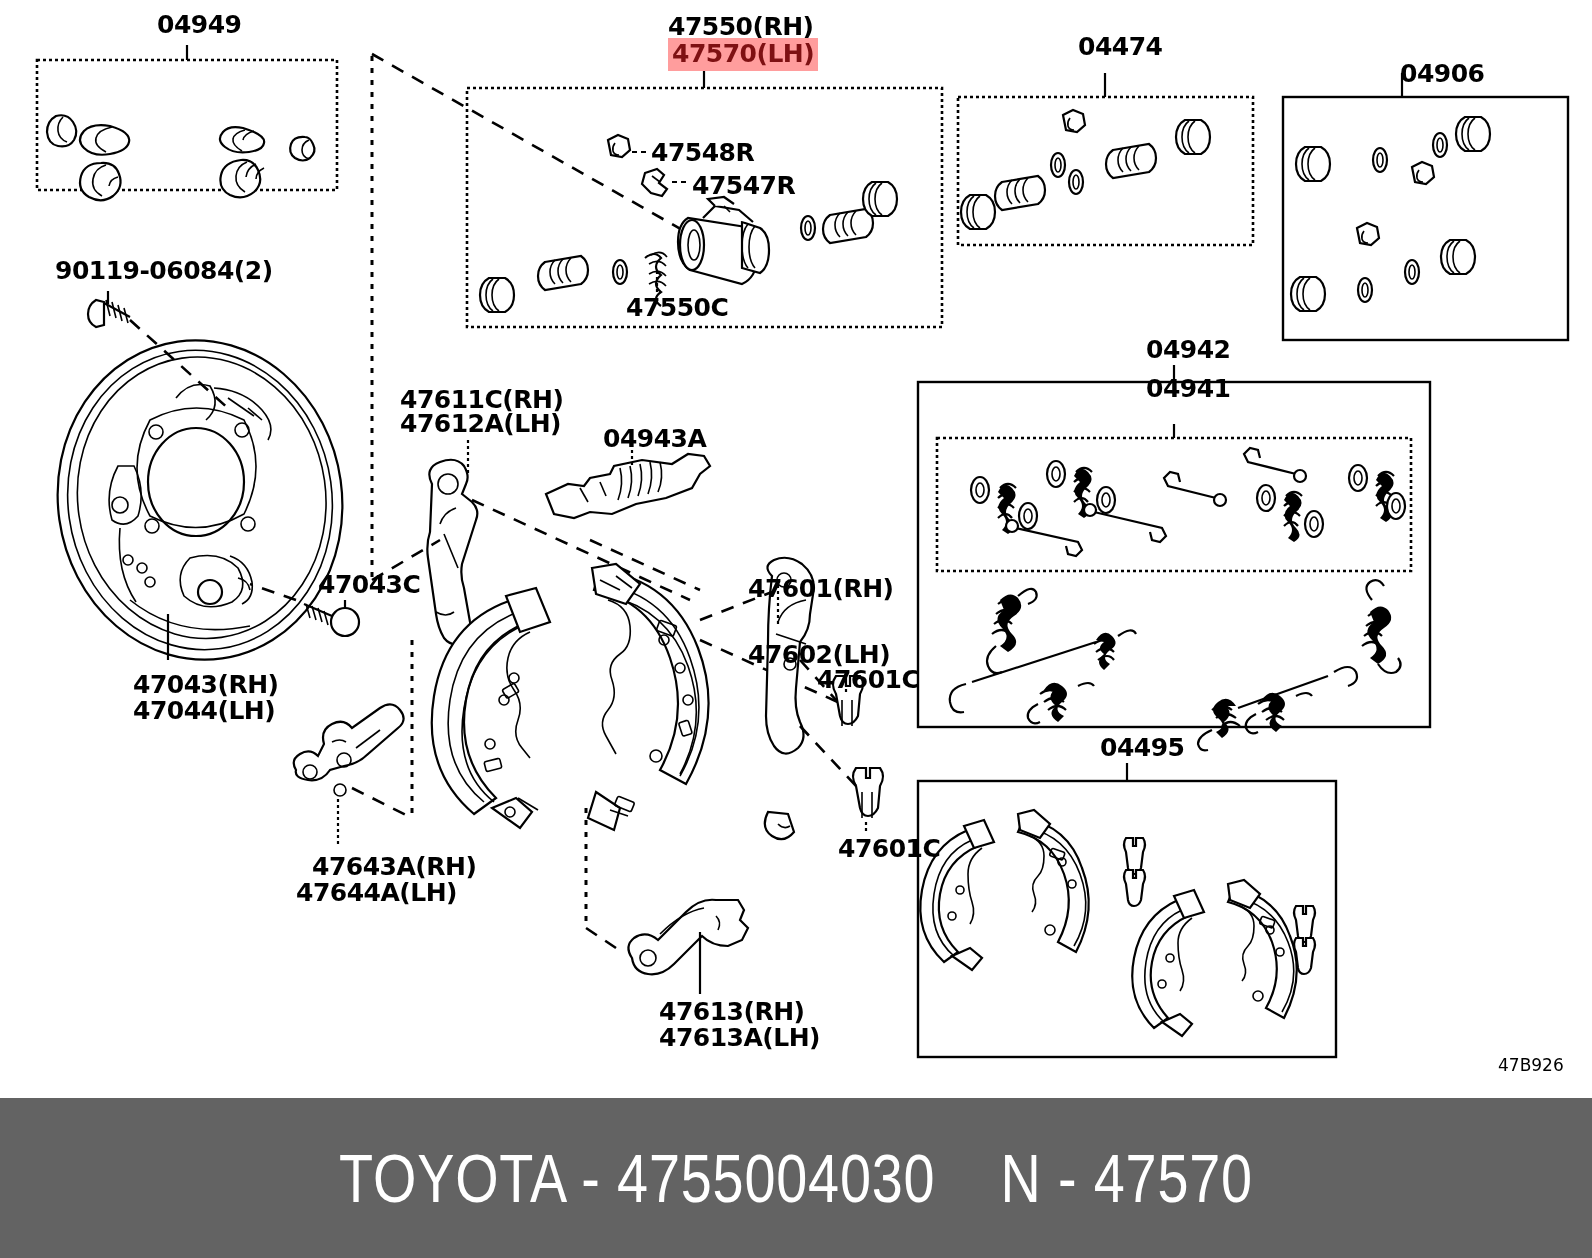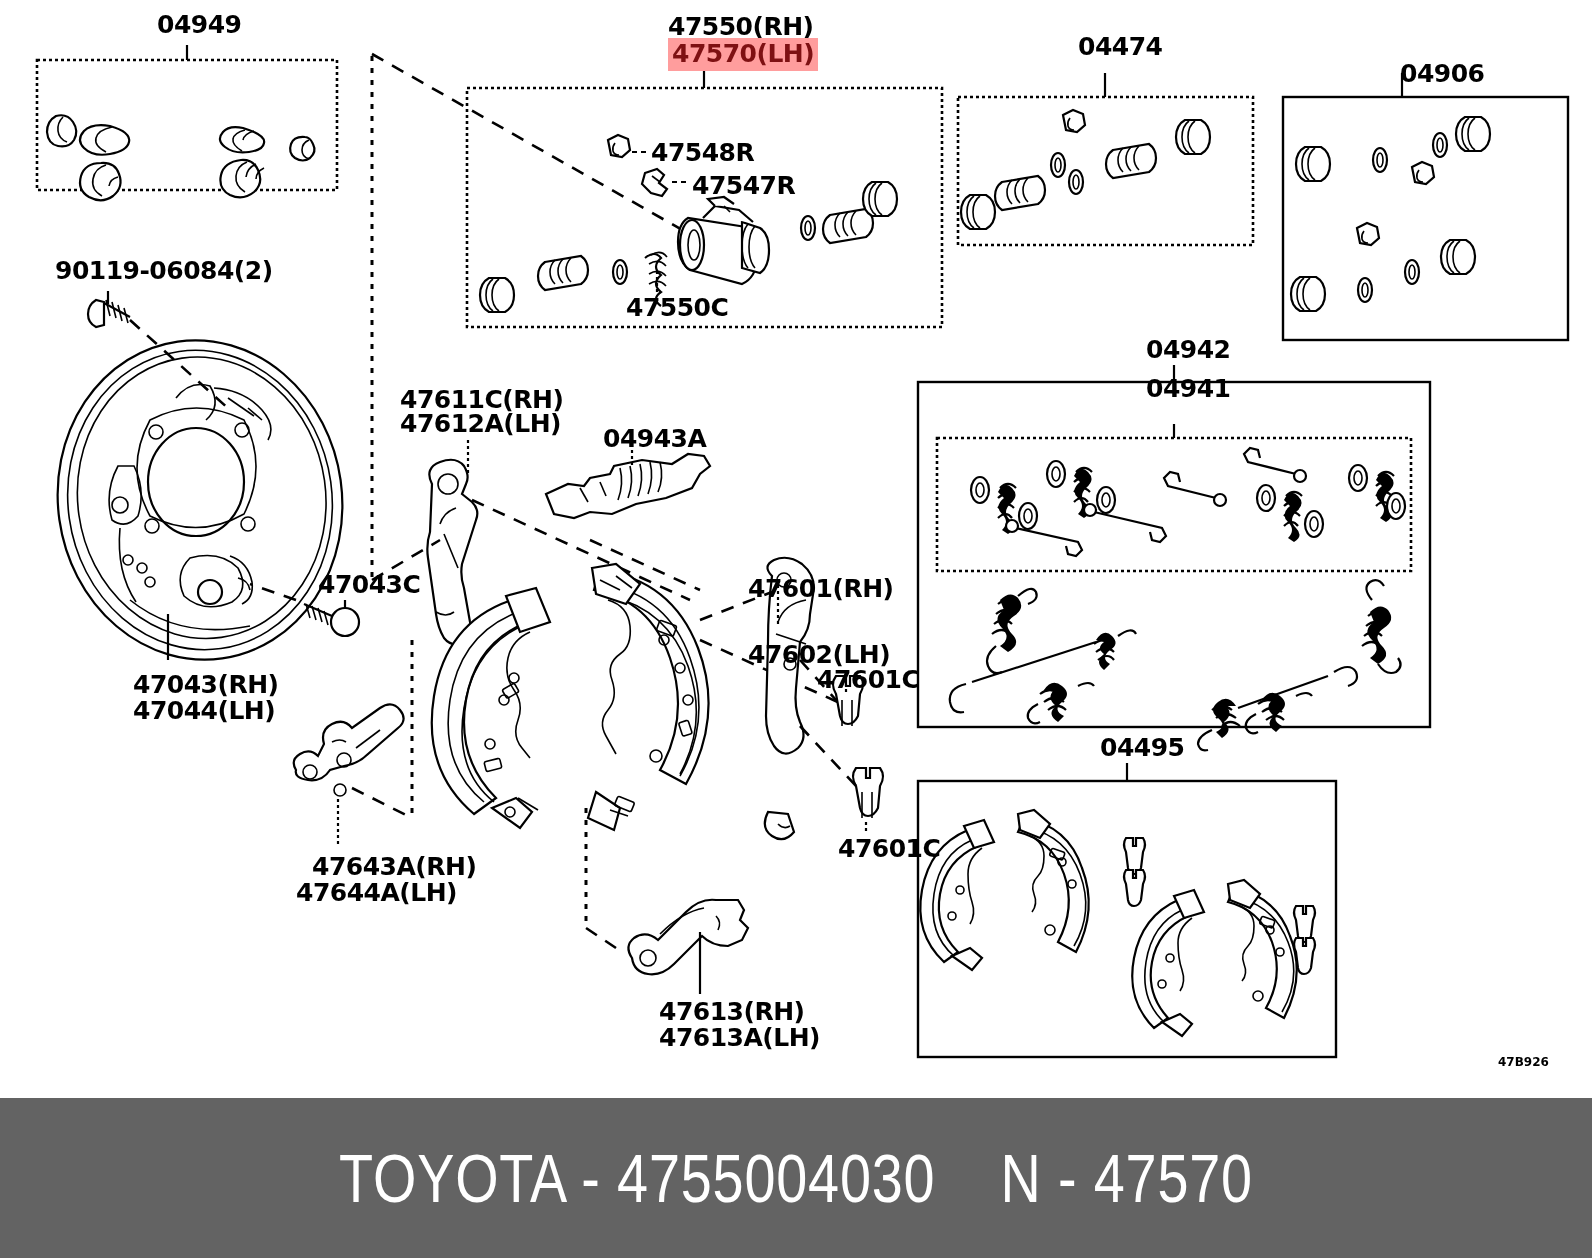--- a/index.html
+++ b/index.html
@@ -3,21 +3,21 @@
 <meta charset="utf-8">
 <style>
   html,body{margin:0;padding:0;background:#fff;}
   body{width:1592px;height:1258px;position:relative;overflow:hidden;
        font-family:"DejaVu Sans","Liberation Sans",sans-serif;}
   #sheet{position:absolute;left:0;top:0;width:1592px;height:1258px;background:#fff;border-radius:16px;}
   svg#art{position:absolute;left:0;top:0;width:1592px;height:1258px;}
   .lbl{position:absolute;color:#000;font-family:"DejaVu Sans","Liberation Sans",sans-serif;
        font-weight:700;font-size:25px;letter-spacing:-0.5px;white-space:pre;line-height:30px;}
   .hl{background:#ff9d9d;color:#7e1113;padding:1px 4px 2px 4px;display:inline-block;}
-  .code{position:absolute;font-size:12px;font-weight:700;color:#000;letter-spacing:0px;text-align:center;}
+  .code{position:absolute;font-size:17px;font-weight:400;color:#000;letter-spacing:0px;text-align:center;}
   #banner{position:absolute;left:0;top:1098px;width:1592px;height:160px;background:#636363;}
   #bannertext{position:absolute;left:0;top:1098px;width:1592px;height:160px;
        display:flex;align-items:center;justify-content:center;color:#fff;
        font-family:"Liberation Sans",sans-serif;font-weight:400;font-size:68px;
        letter-spacing:1px;transform:scaleX(.82);transform-origin:center center;white-space:pre;}
 </style>
 </head>
 <body>
 
 <div id="sheet">

